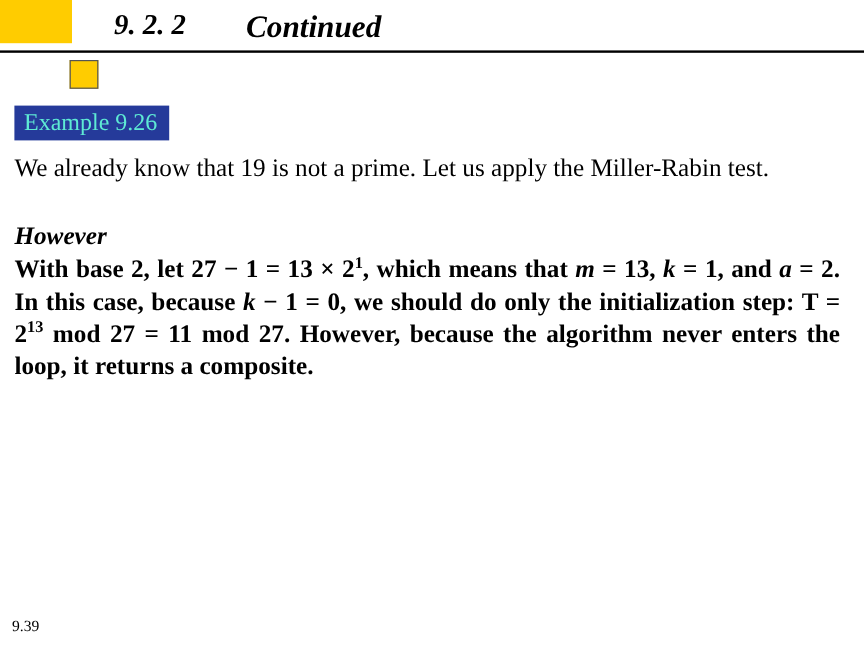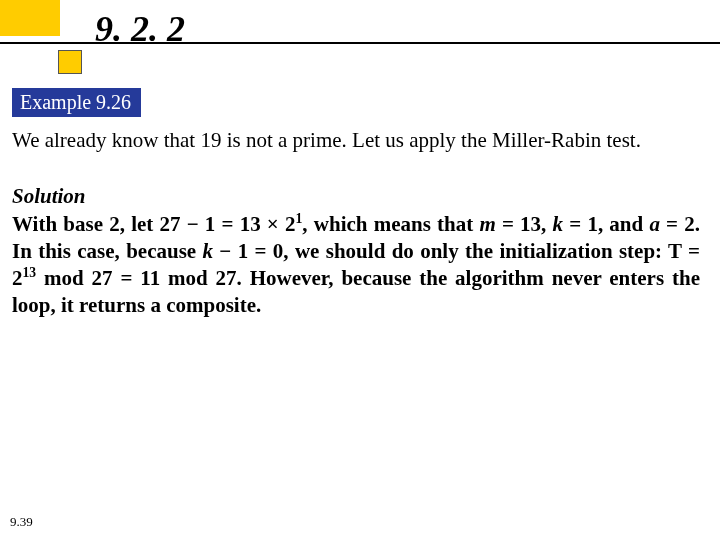--- a/index.html
+++ b/index.html
@@ -38,36 +38,36 @@
     left: 0;
     top: 42px;
     width: 720px;
     height: 2px;
     background: #000;
   }
   .section-num {
     position: absolute;
     left: 95px;
     top: 8px;
-    font-size: 36px;
+    font-size: 24px;
     font-weight: bold;
     font-style: italic;
   }
   .continued {
     position: absolute;
     left: 205px;
     top: 8px;
     font-size: 26px;
     font-weight: bold;
     font-style: italic;
   }
   .example-label {
     display: inline-block;
     background: #253a9a;
-    color: #ffffff;
+    color: #5eead4;
     font-size: 20px;
     padding: 3px 10px 3px 8px;
     margin-left: 12px;
     margin-top: 18px;
   }
   .problem-text {
     font-size: 21px;
     margin: 10px 20px 0 12px;
     line-height: 1.25;
     text-align: justify;
@@ -92,27 +92,28 @@
 </head>
 <body>
 
 
 
 <div class="header-area">
   <div class="yellow-block"></div>
   <div class="header-line"></div>
   <div class="small-square"></div>
   <div class="section-num">9. 2. 2</div>
+  <div class="continued">Continued</div>
 </div>
 
 <div class="example-label">Example 9.26</div>
 
 <div class="problem-text">We already know that 19 is not a prime. Let us apply the Miller-Rabin test.</div>
 
 <div class="solution-block">
-  <span class="ital">Solution</span><br>
+  <span class="ital">However</span><br>
   <span>With base 2, let 27 − 1 = 13 × 2</span><sup>1</sup><span>, which means that </span><span class="ital">m</span><span> = 13, </span><span class="ital">k</span><span> = 1, and </span><span class="ital">a</span><span> = 2. In this case, because </span><span class="ital">k</span><span> − 1 = 0, we should do only the initialization step: T = 2</span><sup>13</sup><span> mod 27 = 11 mod 27. However, because the algorithm never enters the loop, it returns a composite.</span>
 </div>
 
 <div class="pagenum">9.39</div>
 
 
 
 
 </body></html>

